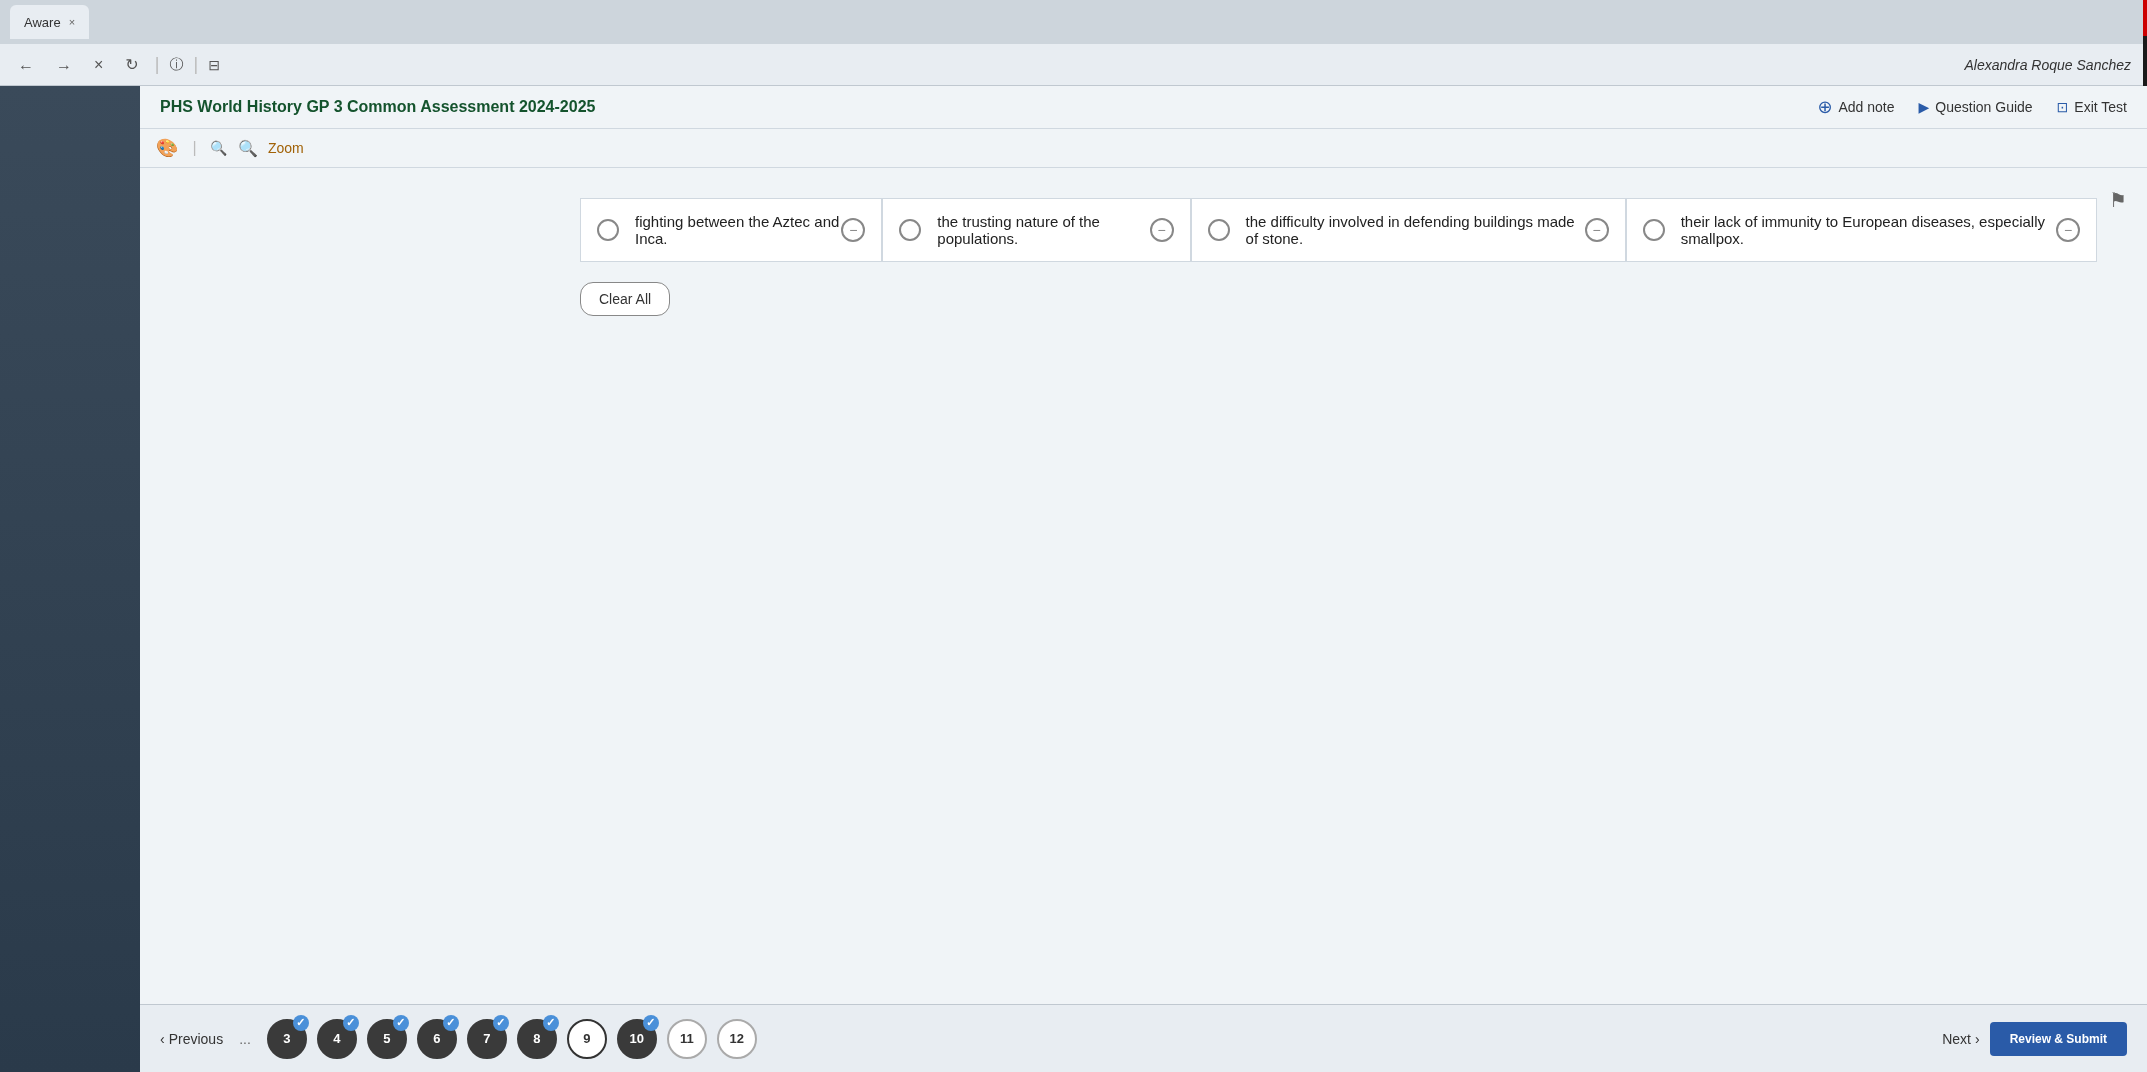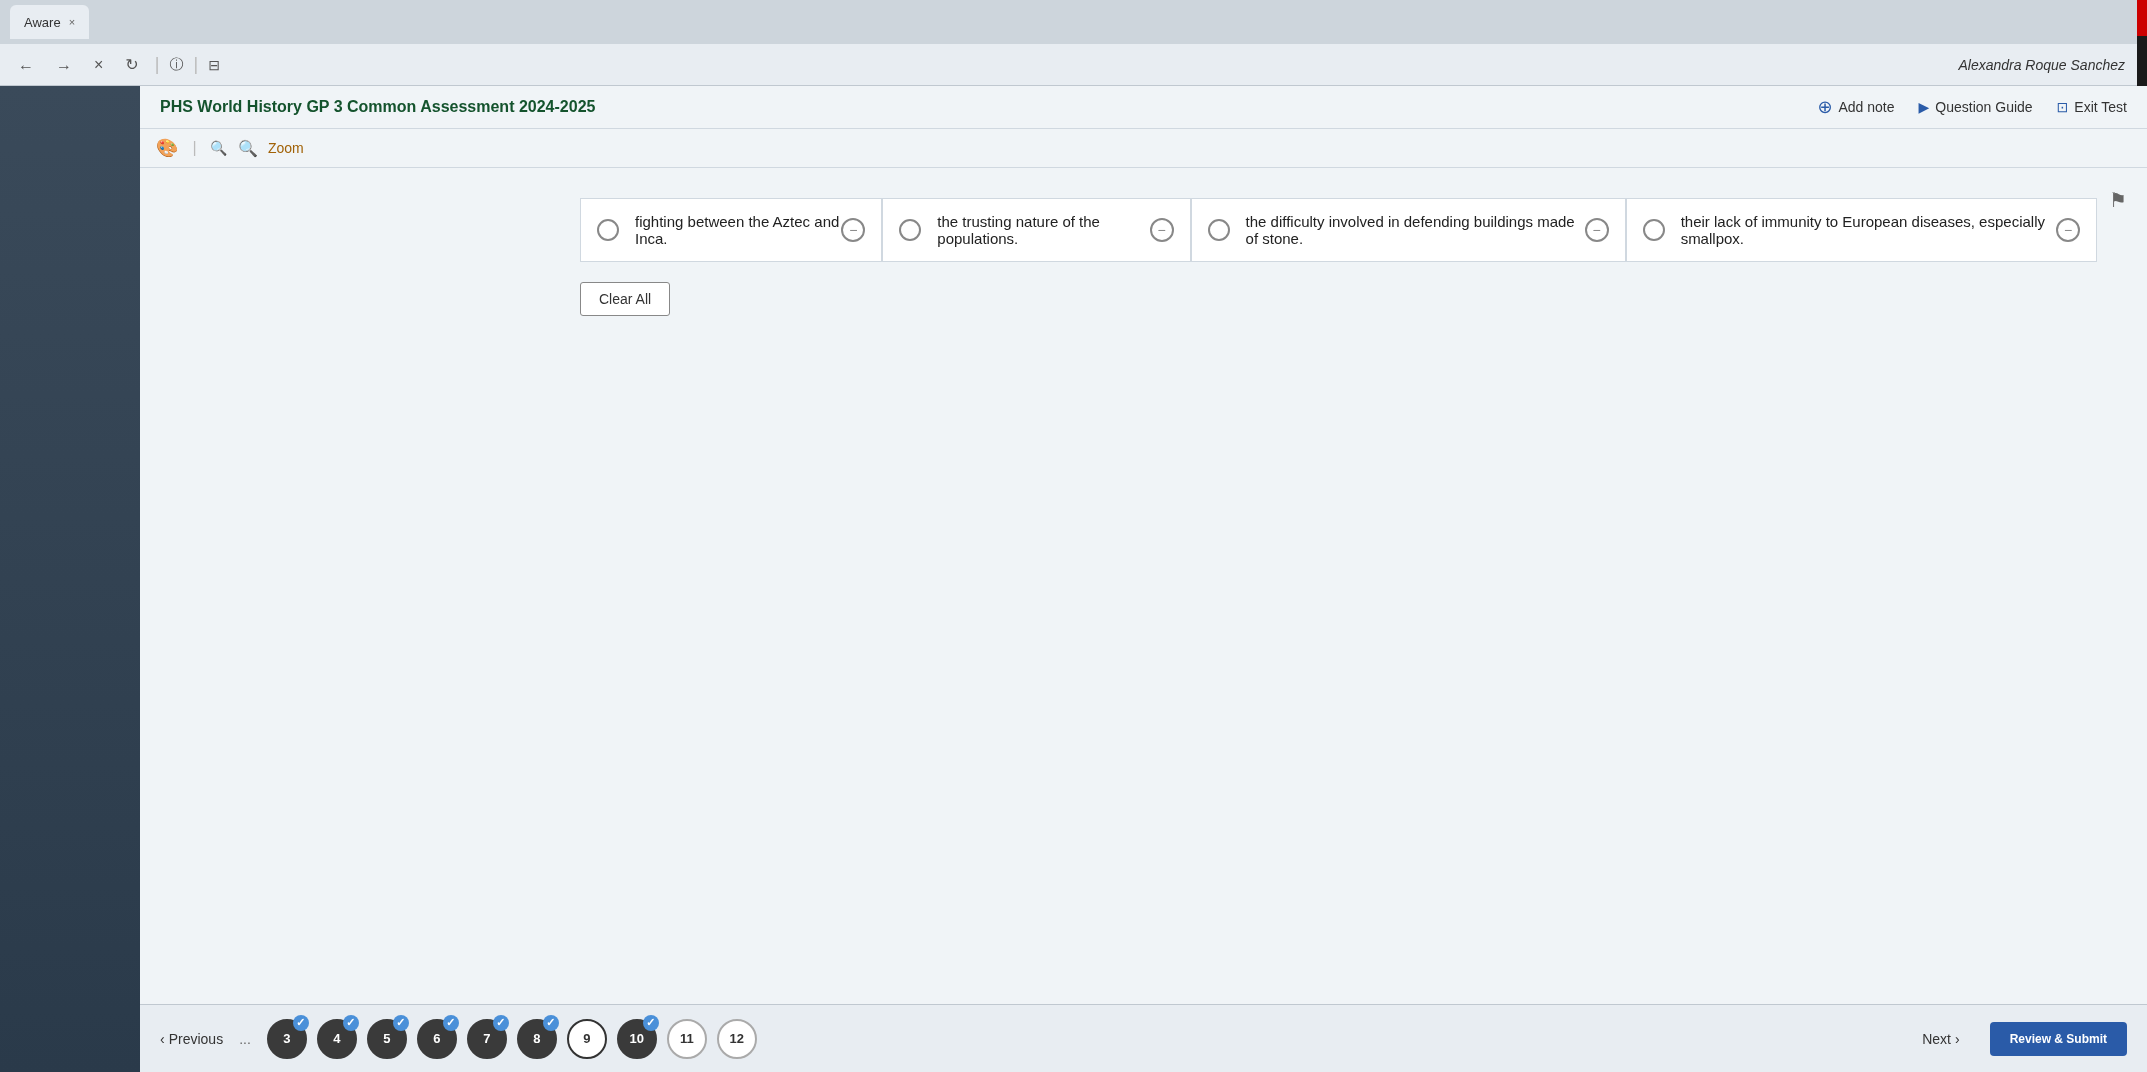--- a/index.html
+++ b/index.html
@@ -8,21 +8,21 @@
       background: #1a1a1a;
       width: 2147px;
       height: 1072px;
       overflow: hidden;
       position: relative;
     }
 
     
     .browser-chrome {
       position: absolute;
-      top: 0; left: 0; right: 10px;
+      top: 0; left: 0; right: 4px;
       background: #d0d8e0;
       z-index: 100;
     }
 
     .tab-bar {
       display: flex;
       align-items: center;
       height: 44px;
       padding: 0 10px;
       background: #cdd5dc;
@@ -219,21 +219,21 @@
 
     .clear-all-btn {
       margin-top: 16px;
       margin-left: 400px;
       padding: 8px 18px;
       border: 1px solid #888;
       background: #fff;
       font-size: 14px;
       color: #333;
       cursor: pointer;
-      border-radius: 3px;
+      border-radius: 13px;
     }
 
     
     .bottom-nav {
       position: absolute;
       bottom: 0;
       left: 140px;
       right: 0;
       height: 68px;
       background: #e8edf2;
@@ -314,21 +314,20 @@
 
     .next-btn {
       display: flex;
       align-items: center;
       gap: 4px;
       font-size: 14px;
       color: #333;
       cursor: pointer;
       background: none;
       border: none;
-      margin-right: 20px;
     }
 
     .review-submit-btn {
       padding: 10px 20px;
       background: #2a5ba8;
       color: #fff;
       font-size: 12px;
       font-weight: 600;
       border: none;
       border-radius: 4px;

